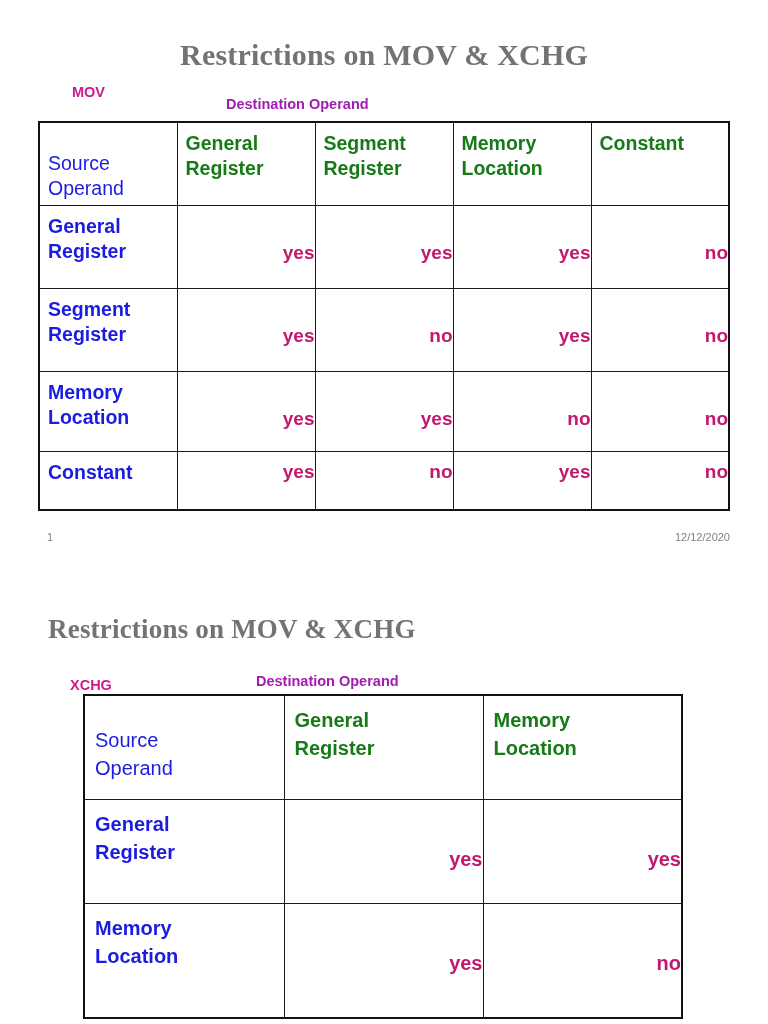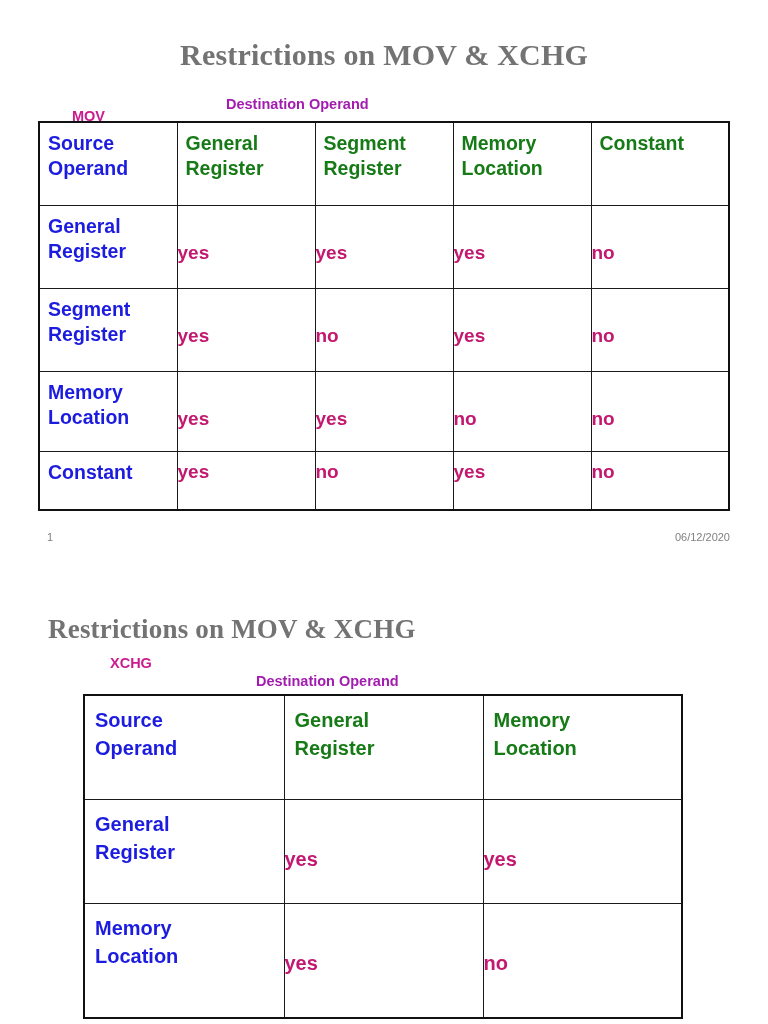--- a/index.html
+++ b/index.html
@@ -50,23 +50,23 @@
 
   .op-label {
     position: absolute;
     font-weight: bold;
     font-size: 14.5px;
     white-space: nowrap;
   }
   .op-label.magenta { color: #cc1a8f; }
   .op-label.green   { color: #a21caf; }
 
-  #mov-label   { left: 72px;  top: 108px; }
+  #mov-label   { left: 72px;  top: 84px; }
   #dest-label-1{ left: 226px; top: 96px; }
-  #xchg-label  { left: 70px;  top: 655px; margin-left: 40px; }
+  #xchg-label  { left: 70px;  top: 677px; }
   #dest-label-2{ left: 256px; top: 673px; }
 
   
   table.grid {
     position: absolute;
     border-collapse: collapse;
     table-layout: fixed;
     background: #ffffff;
   }
   table.grid td {
@@ -100,24 +100,25 @@
     border: 2px solid #111;
   }
   #xchg-table col.c0 { width: 200px; }
   #xchg-table col.cx { width: 199px; }
   #xchg-table tr.hdr-row td { height: 103px; }
   #xchg-table tr.r1 td { height: 103px; }
   #xchg-table tr.r2 td { height: 113px; }
 
   .hdr-src {
     color: #1c1ce0;
-    font-weight: bold;
+    font-weight: normal;
     font-size: 19.5px;
     line-height: 25px;
     padding: 8px 0 0 8px;
+    margin-top: 20px;
   }
   .hdr-dest {
     color: #167a16;
     font-weight: bold;
     font-size: 19.5px;
     line-height: 25px;
     padding: 8px 0 0 8px;
   }
   .row-head {
     color: #1c1ce0;
@@ -131,21 +132,21 @@
   #xchg-table .row-head {
     font-size: 20px;
     line-height: 28px;
     padding: 10px 0 0 10px;
   }
 
   .val {
     color: #c2186f;
     font-weight: bold;
     font-size: 19px;
-    text-align: left;
+    text-align: right;
     position: absolute;
     left: 0; right: 0;
     top: 36px;
   }
   #mov-table tr.r4 .val { top: 9px; }
   #xchg-table .val { top: 48px; font-size: 20px; }
 
   .cell-inner { position: relative; height: 100%; }
 
   
@@ -322,21 +323,21 @@
         <td>
             <div class="cell-inner">
               <div class="val">no</div>
             </div>
           </td>
       </tr>
     </tbody>
   </table>
 
   <div class="footer-text" id="page-number">1</div>
-  <div class="footer-text" id="slide-date">06/12/2020</div>
+  <div class="footer-text" id="slide-date">12/12/2020</div>
 </div>
 
 <div id="slide-2"></div>
 
 <div class="slide-title" id="title-2">Restrictions on MOV &amp; XCHG</div>
 
 <div class="op-label magenta" id="xchg-label">XCHG</div>
 
 <div class="op-label green" id="dest-label-2">Destination  Operand</div>
 

